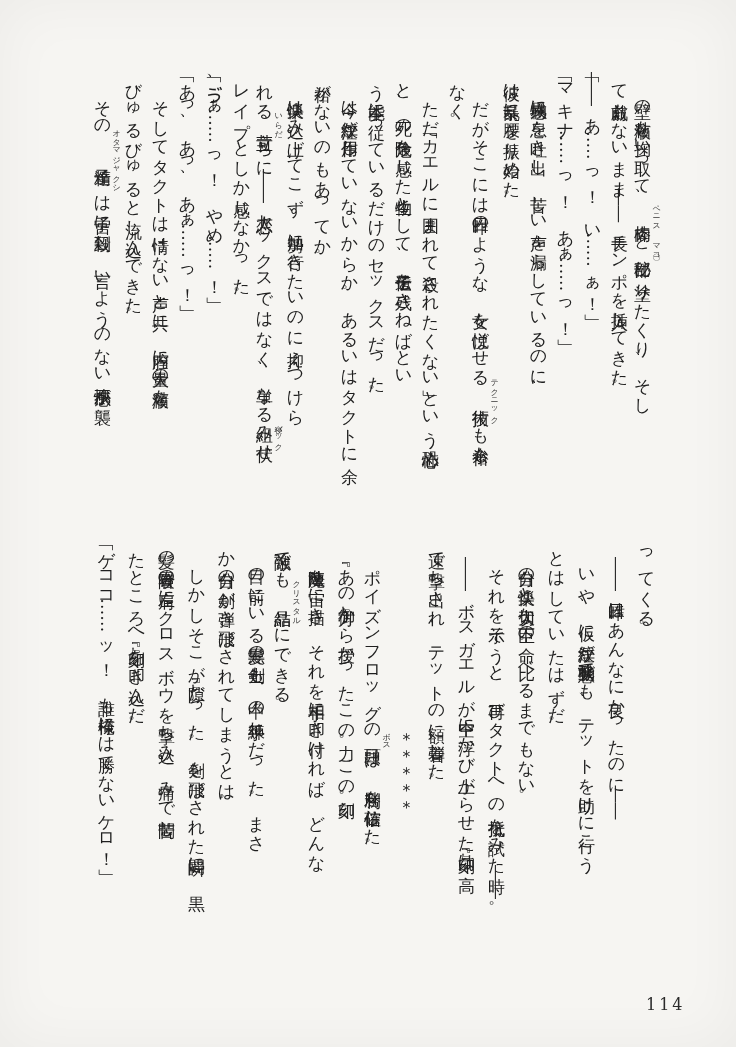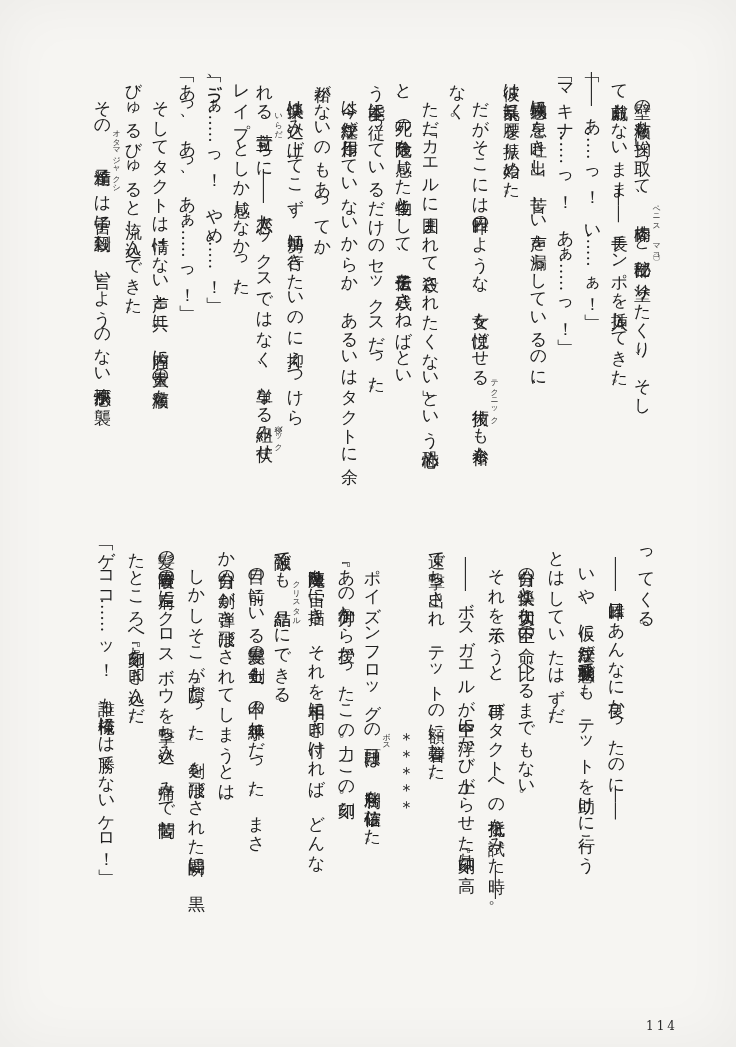--- a/index.html
+++ b/index.html
@@ -36,24 +36,23 @@
   .col.center{text-align:center;}
   ruby{ruby-align:center;}
   rt{
     font-size:8px;
     letter-spacing:0;
     opacity:.92;
   }
   .page-number{
     position:absolute;
     left:646px;top:995px;
-    font-size:12px;
+    font-size:16px;
     letter-spacing:3px;
     color:#2a2a2a;
-    margin-top:24px;
   }
 </style>
 </head>
 <body style="background: rgb(246, 245, 242);">
 
 <div class="page">
   <div class="tblock tblock-top" style="color: rgb(31, 31, 31);">
       <div class="col">　壁の粘液を掬い取って、<ruby>肉棒<rt>ペニス</rt></ruby>と<ruby>秘部<rt>マ〇コ</rt></ruby>に塗りたくり、そし</div>
       <div class="col">て前戯もないまま――長チンポを挿入してきた。</div>
       <div class="col">「――あ……っ！　い……ぁ！」</div>

